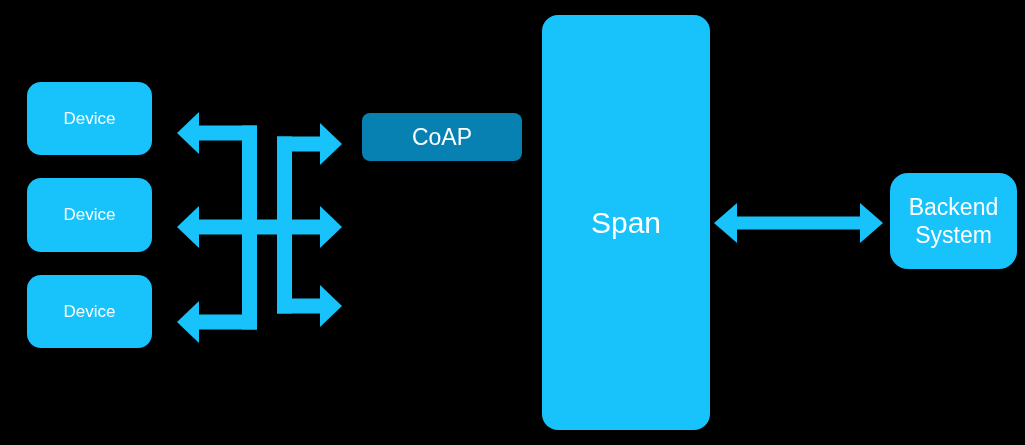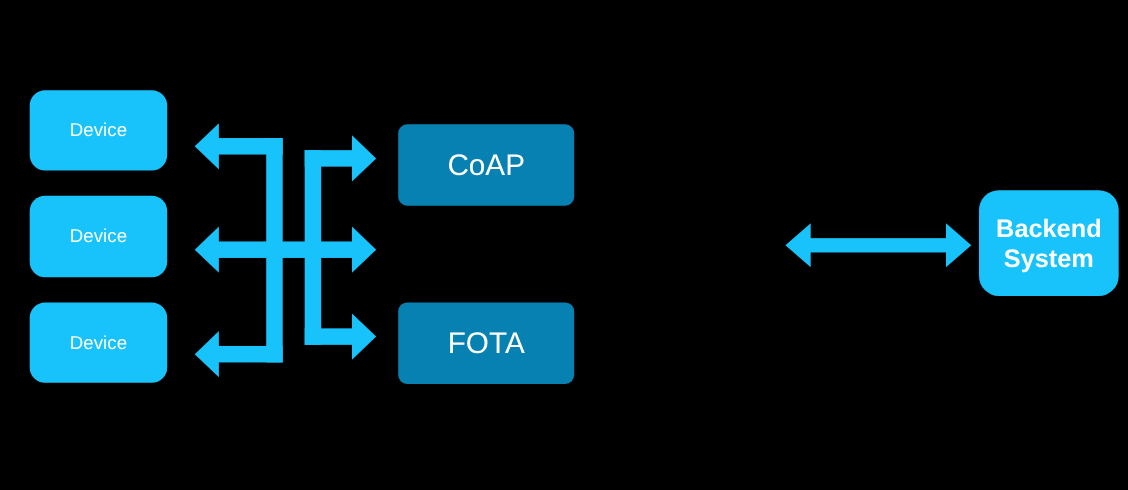--- a/index.html
+++ b/index.html
@@ -23,39 +23,38 @@
     text-align:center;
     box-sizing:border-box;
   }
   .device{
     left:27px;width:125px;height:73px;
     background:var(--cyan);
     border-radius:14px;
     font-size:17px;
   }
   .protocol{
-    left:362px;width:160px;height:74px;
+    left:362px;width:160px;height:48px;
     background:var(--dark);
     border-radius:8px;
-    font-size:27px;
+    font-size:23px;
   }
   .span-node{
     left:542px;top:15px;width:168px;height:415px;
     background:var(--cyan);
     border-radius:16px;
     font-size:30px;
   }
   .backend{
     left:890px;top:173px;width:127px;height:96px;
     background:var(--cyan);
     border-radius:18px;
     font-size:23px;
     line-height:28px;
     padding:0 10px;
-    font-weight:bold;
   }
   svg.arrow-layer{
     position:absolute;left:0;top:0;width:1025px;height:445px;
     pointer-events:none;
   }
   .arrow-shape{fill:var(--cyan);}
 </style>
 </head>
 <body>
 
@@ -96,22 +95,22 @@
   <div class="node device" style="top:178px;height:74px;">
     <span>Device</span>
   </div>
   <div class="node device" style="top:275px;">
     <span>Device</span>
   </div>
 
   <div class="node protocol" style="top:113px;">
     <span>CoAP</span>
   </div>
-  <div class="node protocol" style="top:275px;">
-    <span>FOTA</span>
+
+  <div class="node span-node">
+    <span>Span</span>
   </div>
-
 
   <div class="node backend">
     <span>Backend System</span>
   </div>
 
 </div>
 
 </body></html>

